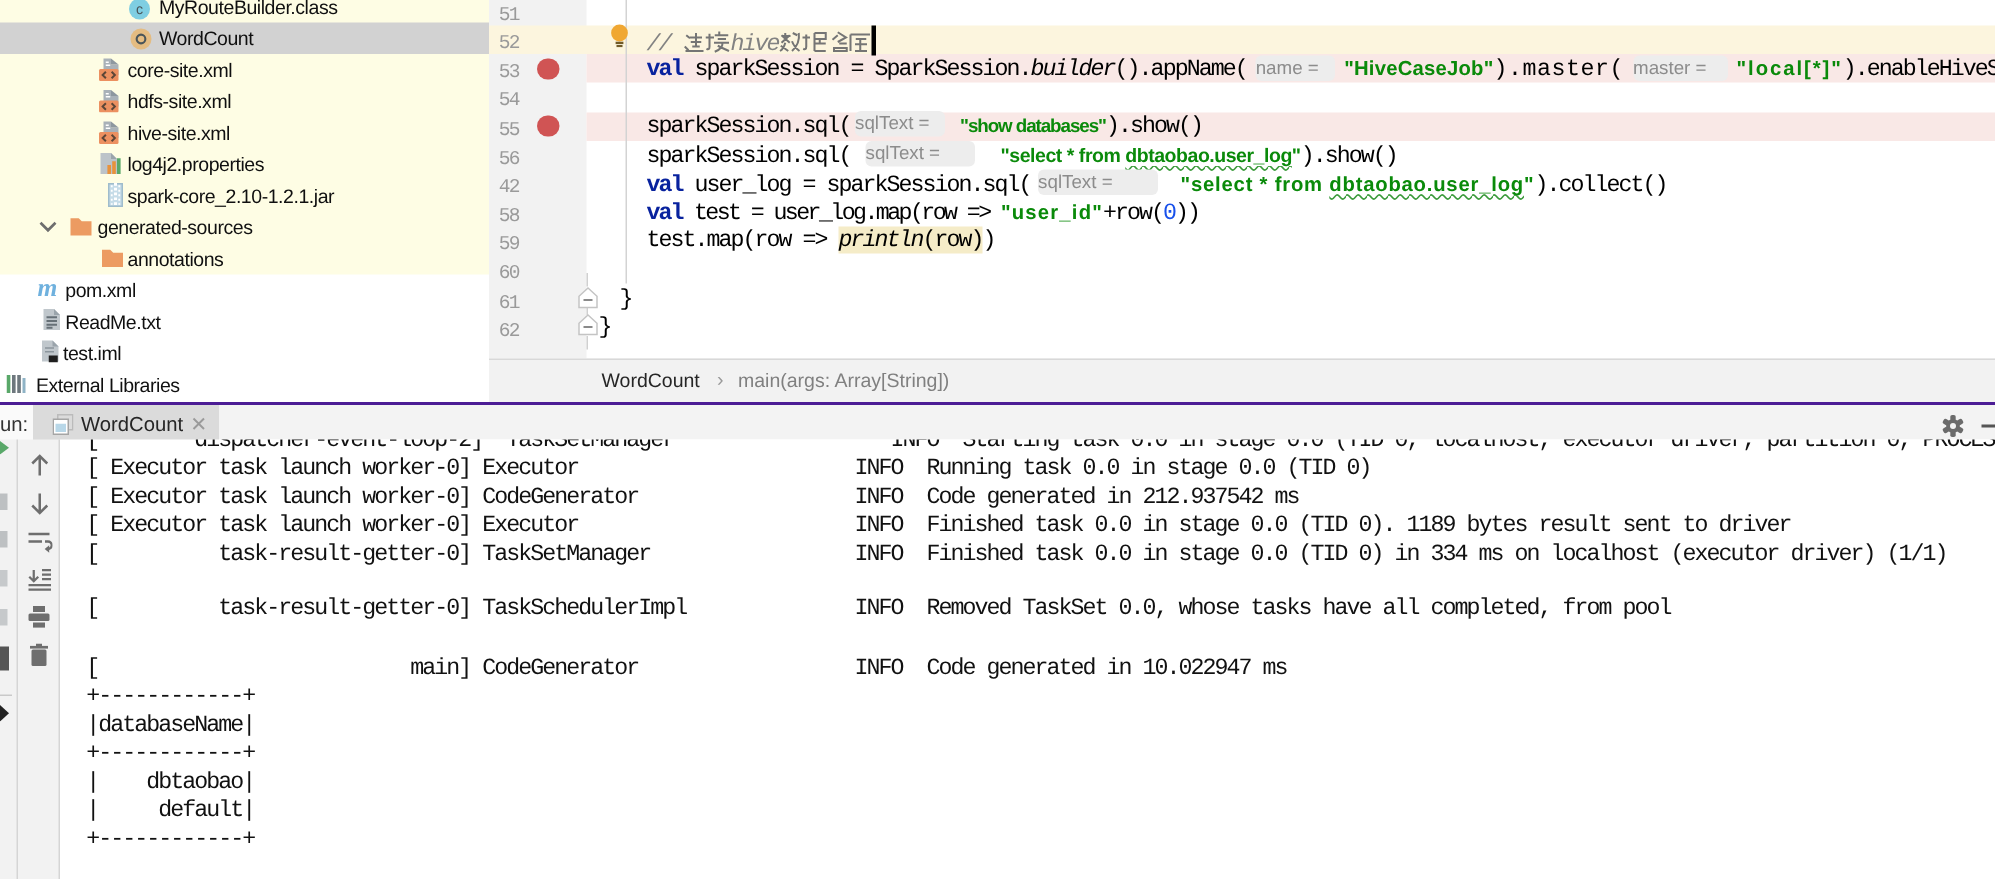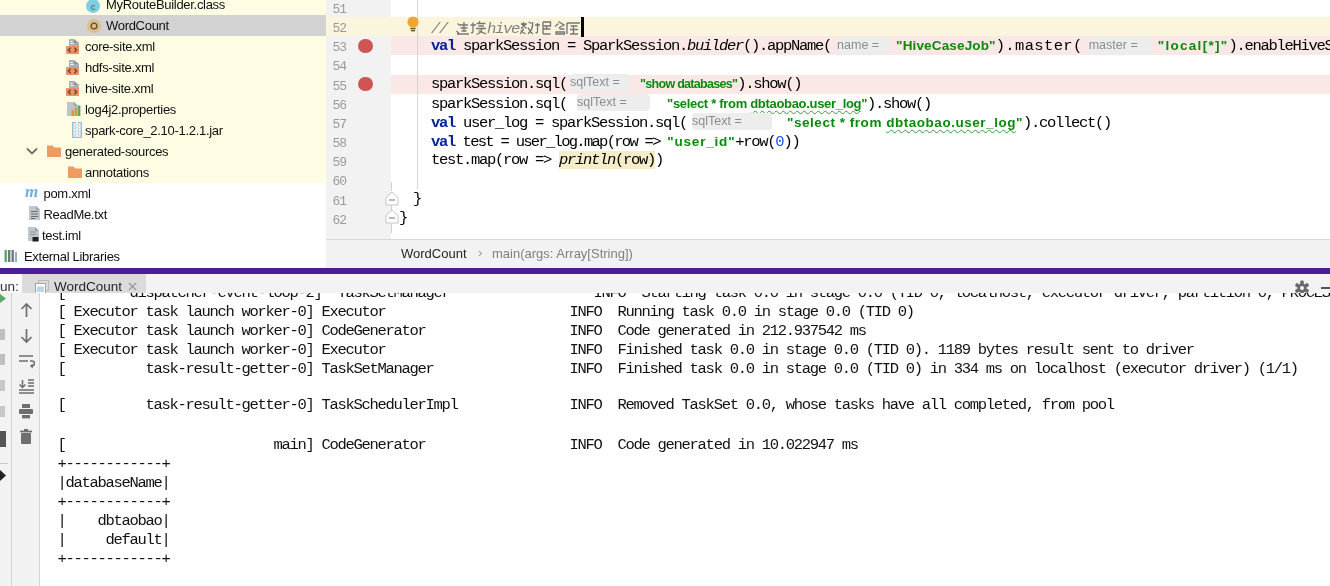--- a/index.html
+++ b/index.html
@@ -22,21 +22,21 @@
 .code{position:absolute;height:19.17px;line-height:19.17px;font-family:"Liberation Mono",monospace;font-size:15.5px;letter-spacing:-1.3px;color:#000;white-space:pre}
 .kw{color:#08229E;font-weight:bold}
 .str{color:#0A8A0A;font-weight:bold;font-family:"Liberation Sans",sans-serif;font-size:13.5px;letter-spacing:0.15px}
 .num{color:#1750EB}
 .cmt{color:#828282;font-style:italic}
 .hint{display:inline-block;font-family:"Liberation Sans",sans-serif;font-size:12.5px;letter-spacing:0;color:#8C8C8C;background:#EDEDED;border-radius:4px;height:17px;line-height:17px;text-align:left;vertical-align:middle;position:relative;top:-1px}
 .bp{position:absolute;width:14.5px;height:14.5px;border-radius:50%;background:#D05454}
 
 #crumbs{position:absolute;left:326px;top:239px;width:1004px;height:29px;background:#F2F2F2;border-top:1px solid #D8D8D8}
 
-#tabbar{position:absolute;left:0;top:268px;width:1330px;height:25px;background:#F3F3F3;border-top:6px solid #4c1d95}
+#tabbar{position:absolute;left:0;top:268px;width:1330px;height:25px;background:#F3F3F3;border-top:2px solid #4c1d95}
 #tabsel{position:absolute;left:22px;top:0;width:124px;height:24px;background:#DBDBDB}
 #stripe1{position:absolute;left:0;top:293px;width:12px;height:293px;background:#F2F2F2;border-right:1px solid #D5D5D5}
 #stripe2{position:absolute;left:12px;top:293px;width:28px;height:293px;background:#F2F2F2;border-right:1px solid #D5D5D5}
 #console{position:absolute;left:40px;top:293px;width:1290px;height:293px;background:#fff;overflow:hidden}
 .cl{position:absolute;left:17.5px;height:19px;line-height:19px;font-family:"Liberation Mono",monospace;font-size:15.5px;letter-spacing:-1.3px;color:#111;white-space:pre}
 .wavy{text-decoration:underline wavy #3A9A3A 1px;text-underline-offset:2px;text-decoration-skip-ink:none}
 .cur{display:inline-block;width:2.5px;height:20px;background:#000;vertical-align:-4px}
 .hz{vertical-align:-3px}
 </style>
 </head>
@@ -143,21 +143,21 @@
  <div class="rowY" style="top:17.07px"></div>
  <div class="rowP" style="top:36.24px"></div>
  <div class="rowP" style="top:74.58px"></div>
  <div id="indent"></div>
  <div class="lnum" style="top:-2.1px">51</div>
  <div class="lnum" style="top:17.07px;background:transparent">52</div>
  <div class="lnum" style="top:36.24px">53</div>
  <div class="lnum" style="top:55.41px">54</div>
  <div class="lnum" style="top:74.58px">55</div>
  <div class="lnum" style="top:93.75px">56</div>
- <div class="lnum" style="top:112.92px">57</div>
+ <div class="lnum" style="top:112.92px">42</div>
  <div class="lnum" style="top:132.09px">58</div>
  <div class="lnum" style="top:151.26px">59</div>
  <div class="lnum" style="top:170.43px">60</div>
  <div class="lnum" style="top:189.6px">61</div>
  <div class="lnum" style="top:208.77px">62</div>
  <div class="bp" style="left:32.2px;top:38.5px"></div>
  <div class="bp" style="left:32.2px;top:76.9px"></div>
 
  <svg class="abs" style="left:80px;top:16px" width="14" height="17" viewBox="0 0 14 17">
         <circle cx="7" cy="6" r="5.6" fill="#F0A732"></circle>

